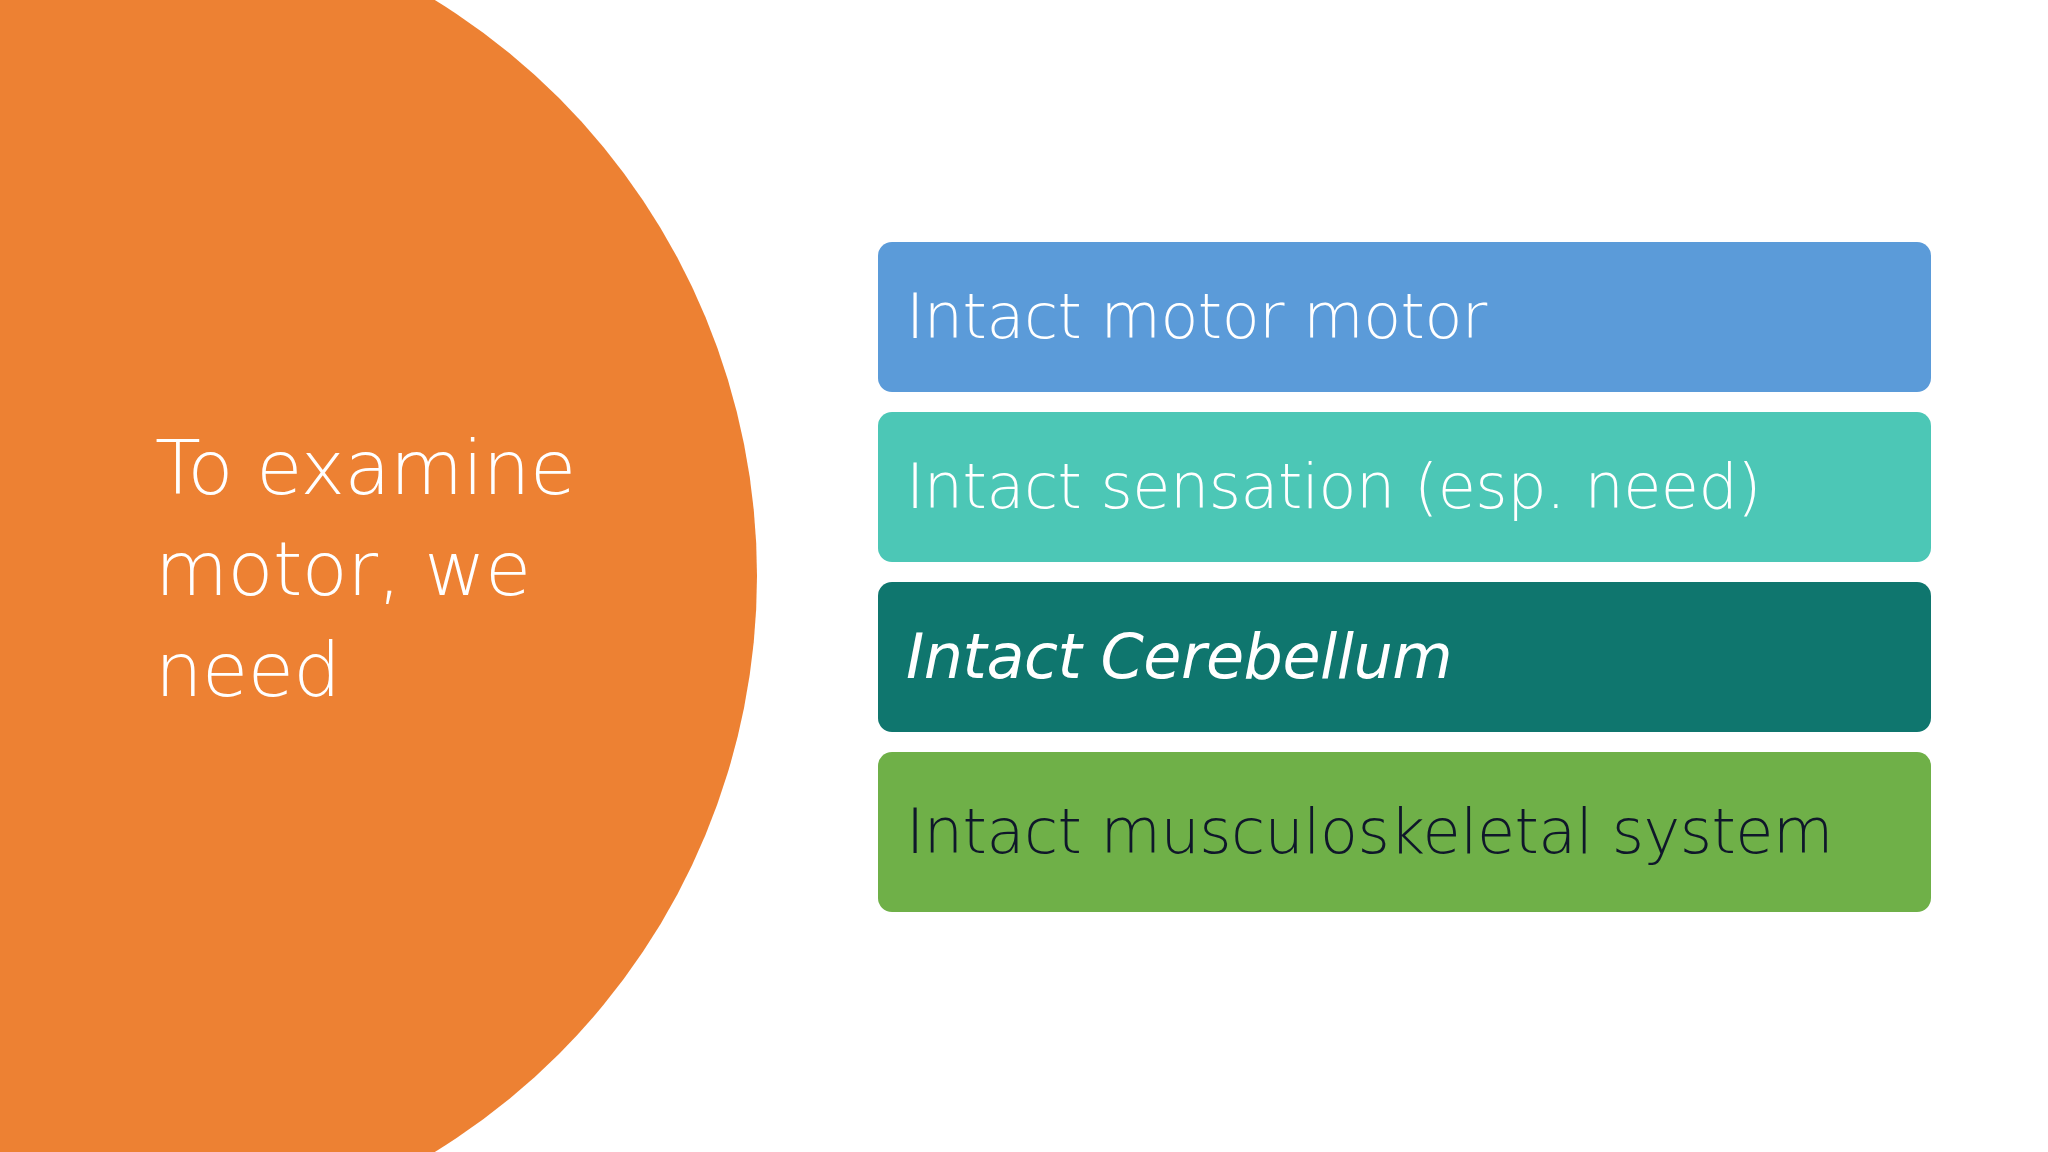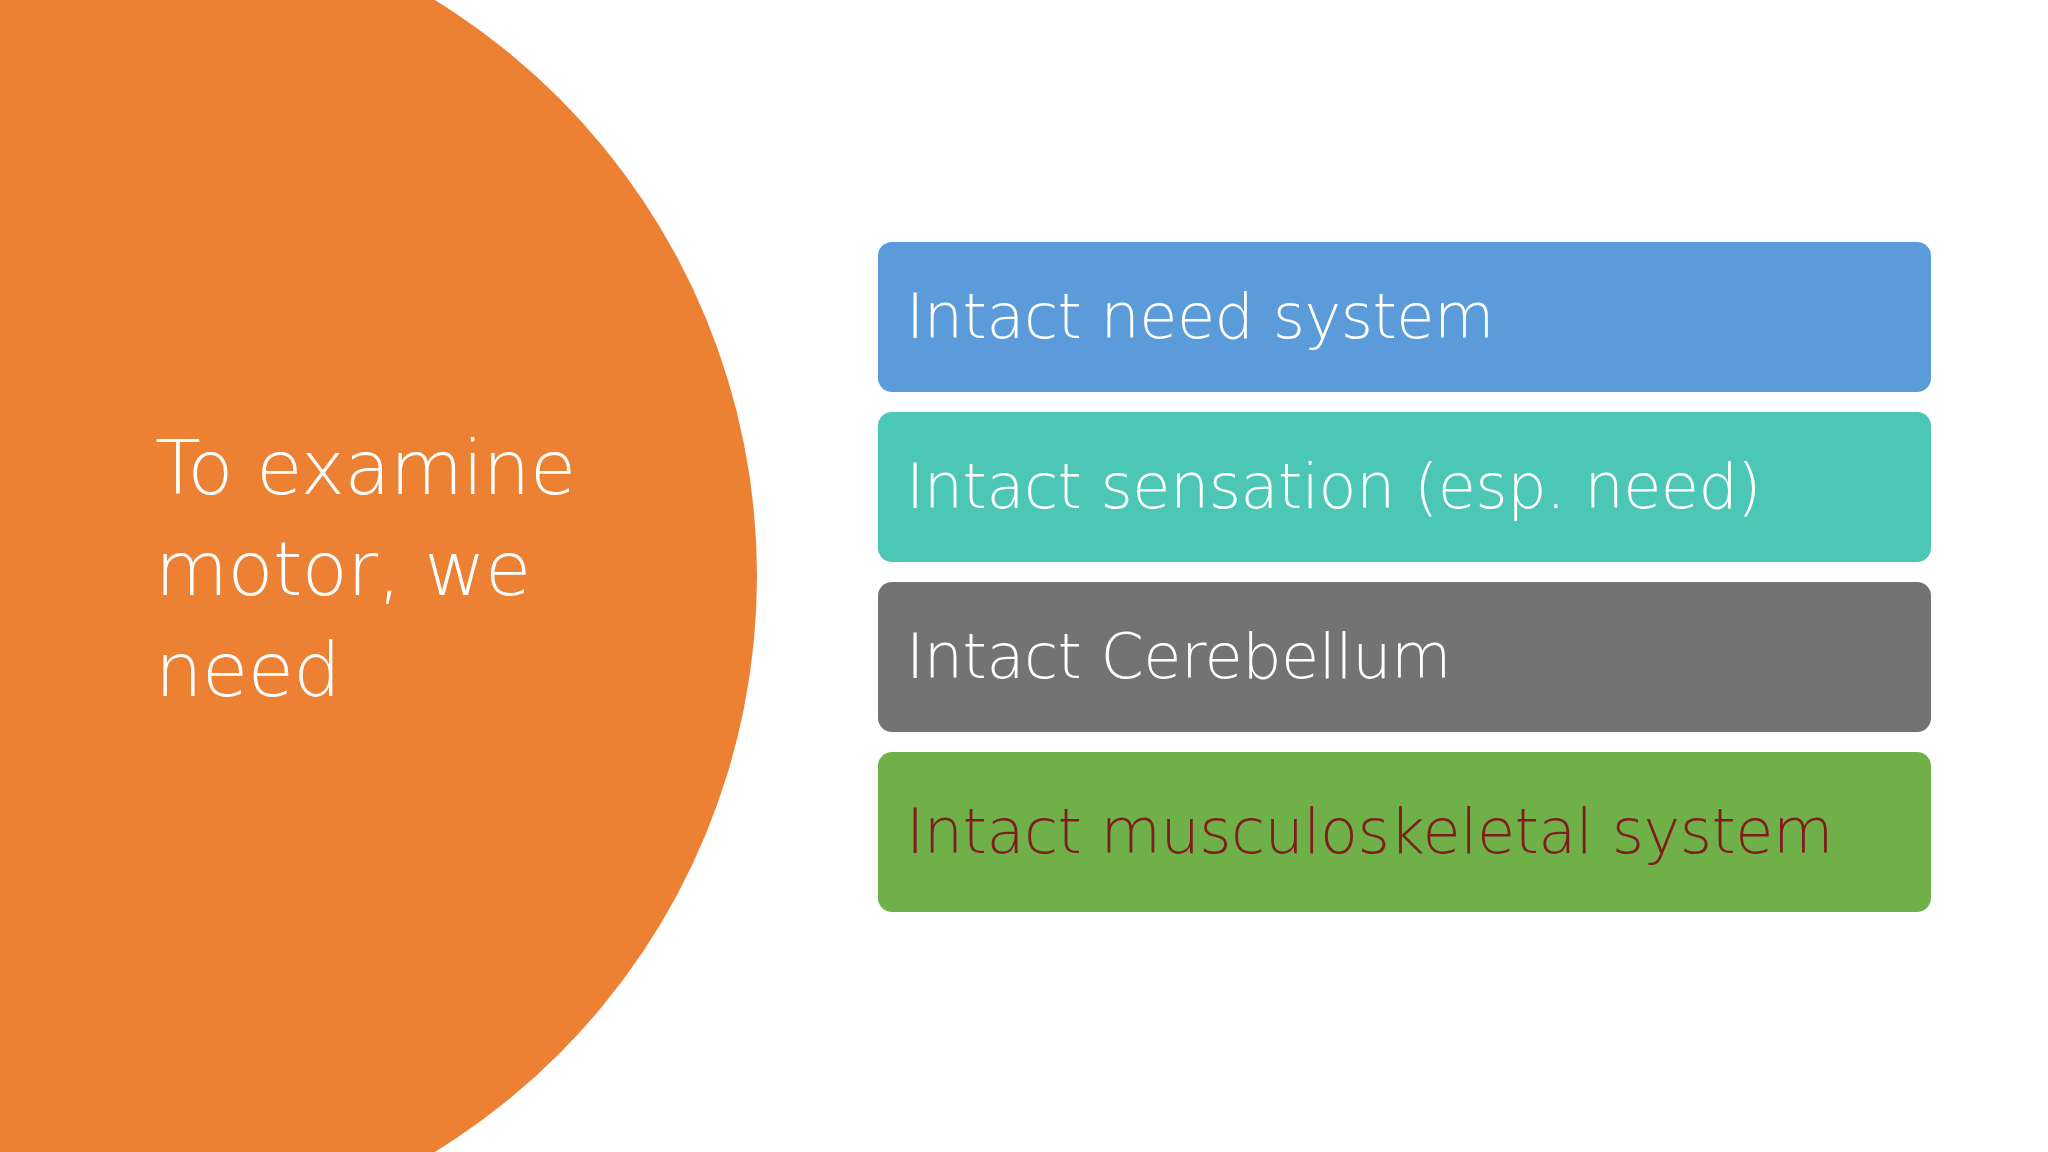--- a/index.html
+++ b/index.html
@@ -81,29 +81,29 @@
 
 <div class="slide" style="background: rgb(255, 255, 255);">
 
   <div class="circle-shape" style="background: rgb(237, 129, 51);"></div>
 
   <div class="circle-text" style="color: rgb(255, 255, 255);">To examine motor, we need</div>
 
   <div class="bars">
 
     <div class="bar" style="background: rgb(91, 155, 217);">
-      <span class="bar-label" style="color: rgb(255, 255, 255);">Intact need system</span>
+      <span class="bar-label" style="color: rgb(255, 255, 255);">Intact motor motor</span>
     </div>
 
     <div class="bar" style="background: rgb(76, 199, 182);">
       <span class="bar-label" style="color: rgb(255, 255, 255);">Intact sensation (esp. need)</span>
     </div>
 
-    <div class="bar" style="background: #737373;">
+    <div class="bar" style="background: #0f766e; font-style: italic;">
       <span class="bar-label" style="color: rgb(255, 255, 255);">Intact Cerebellum</span>
     </div>
 
     <div class="bar" style="background: rgb(111, 176, 72);">
-      <span class="bar-label" style="color: #7f1d1d;">Intact musculoskeletal system</span>
+      <span class="bar-label" style="color: #0f172a;">Intact musculoskeletal system</span>
     </div>
 
   </div>
 </div>
 
 </body></html>

